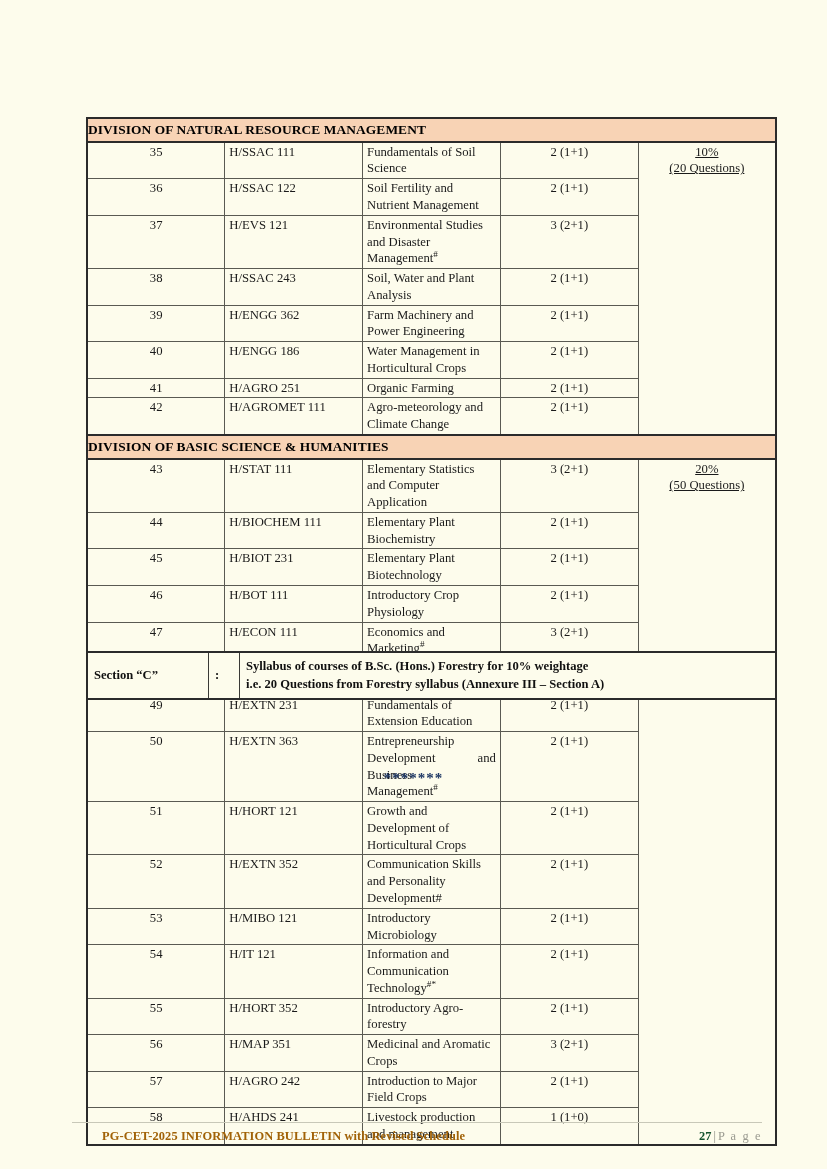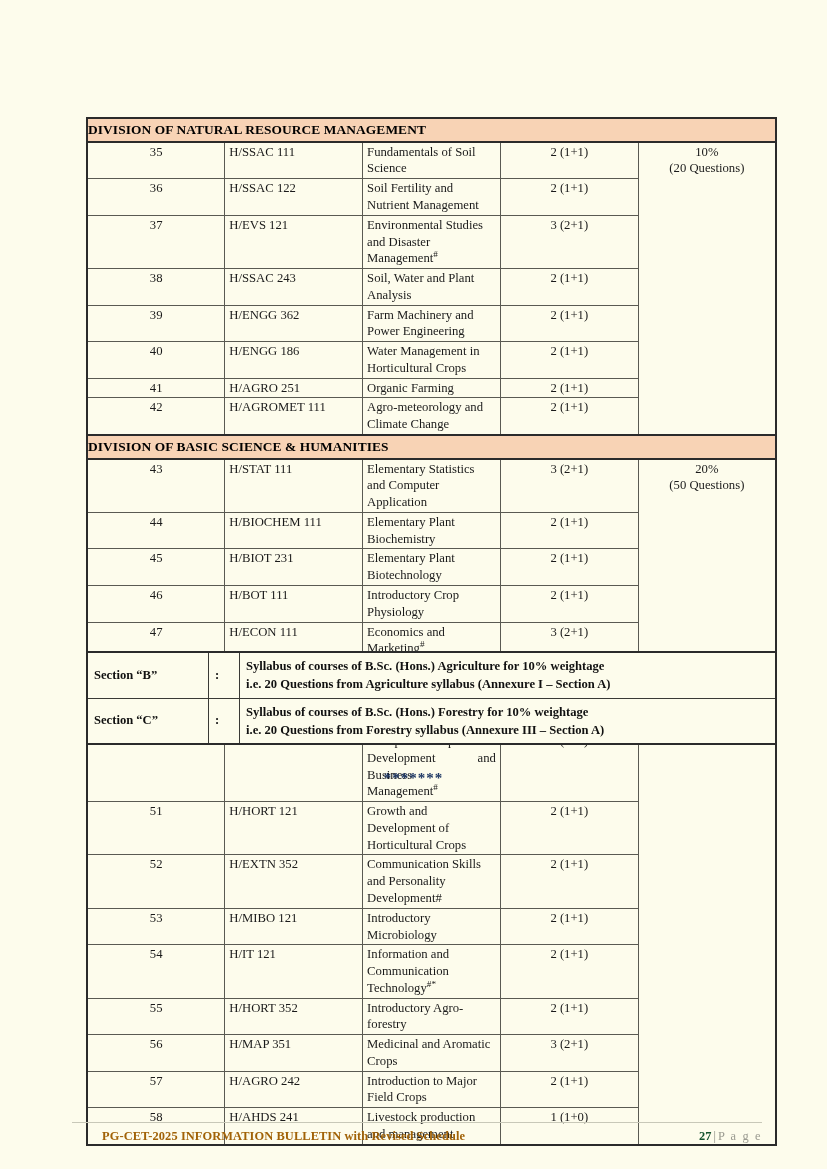--- a/index.html
+++ b/index.html
@@ -69,20 +69,21 @@
     padding: 2px 0 2px 0;
     text-align: left;
     border-top: 2px solid #2b2b2b;
     border-bottom: 2px solid #2b2b2b;
     color: #000;
   }
   .weight-cell {
     font-size: 13px;
     line-height: 1.45;
     color: #1a1a1a;
+    text-decoration: underline;
   }
   .weight-cell .wline { display: block; }
   .justify { text-align: justify; text-align-last: justify; }
   sup { font-size: 0.72em; vertical-align: super; line-height: 0; }
 
   
   .section-table {
     position: absolute;
     left: 86px;
     top: 651px;
@@ -347,28 +348,20 @@
           <td class="col-code">H/AHDS 241</td>
           <td class="col-title">Livestock production and management</td>
           <td class="col-cred">1 (1+0)</td>
         </tr>
       </tbody>
   </table>
 
   <table class="section-table" id="section-table">
     <tbody id="section-body">
         <tr>
-          <td class="sec-label">Section “B”</td>
-          <td class="sec-colon">:</td>
-          <td class="sec-body">
-            <span>Syllabus of courses of B.Sc. (Hons.) Agriculture for 10% weightage</span>
-            <span>i.e. 20 Questions from Agriculture syllabus (Annexure I – Section A)</span>
-          </td>
-        </tr>
-        <tr>
           <td class="sec-label">Section “C”</td>
           <td class="sec-colon">:</td>
           <td class="sec-body">
             <span>Syllabus of courses of B.Sc. (Hons.) Forestry for 10% weightage</span>
             <span>i.e. 20 Questions from Forestry syllabus (Annexure III – Section A)</span>
           </td>
         </tr>
       </tbody>
   </table>
 

